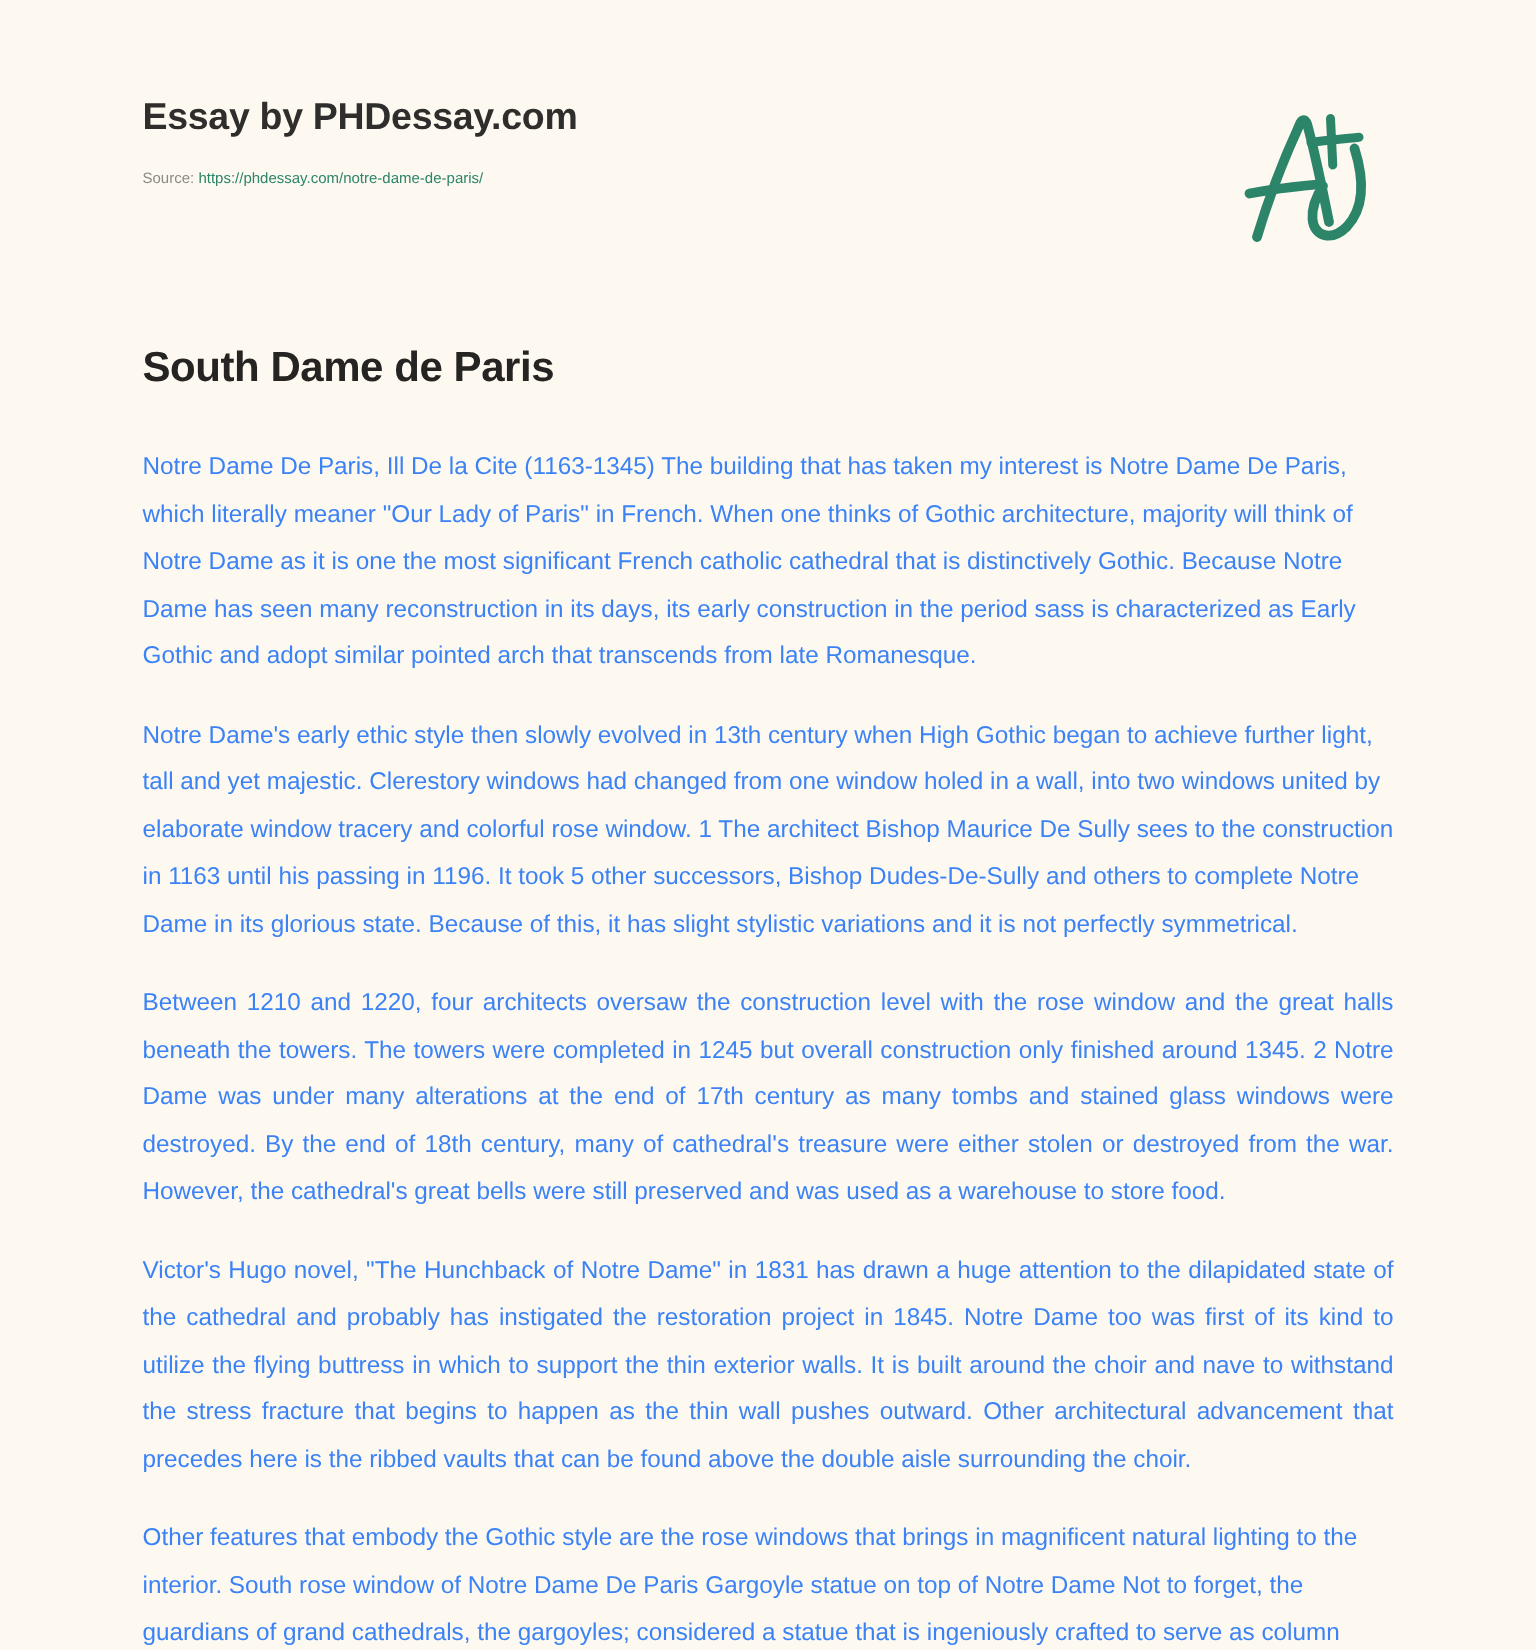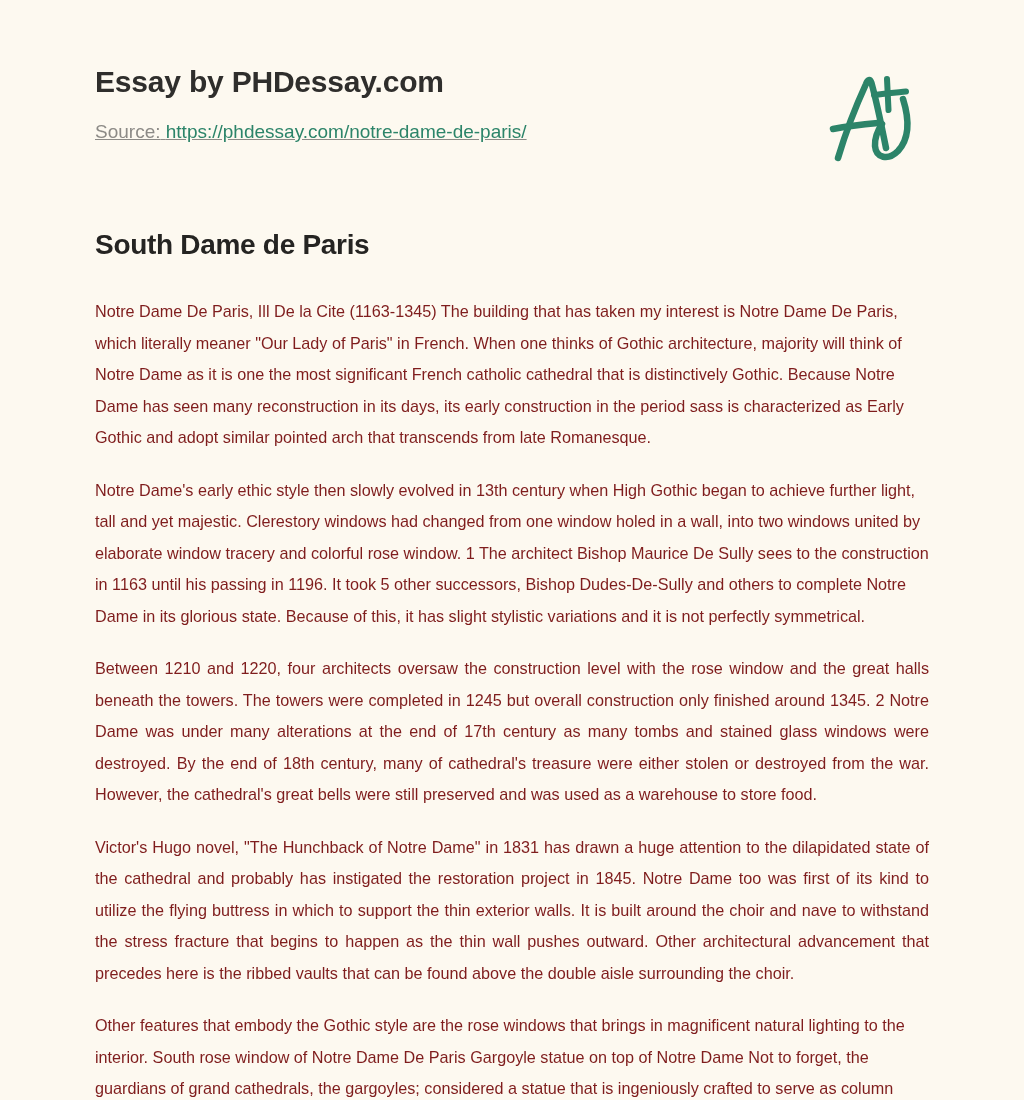--- a/index.html
+++ b/index.html
@@ -28,34 +28,33 @@
   
   .header {
     position: relative;
     padding: 62px 95px 0 95px;
     min-height: 185px;
   }
   .brand-block {
     display: block;
   }
   .brand-title {
-    font-size: 30px;
+    font-size: 25px;
     font-weight: bold;
     letter-spacing: -0.2px;
     color: #2f2e2c;
     line-height: 1.3;
     margin: 0 0 18px 0;
   }
   .source-line {
-    font-size: 19px;
+    font-size: 10px;
     line-height: 1.4;
     color: #8c8a86;
     margin: 0;
     white-space: nowrap;
-    text-decoration: underline;
   }
   .source-label {
     color: #8c8a86;
   }
   .source-url {
     color: #2c8469;
     text-decoration: none;
   }
 
   .logo {
@@ -75,21 +74,21 @@
     font-size: 28px;
     font-weight: bold;
     color: #252422;
     letter-spacing: -0.3px;
     margin: 42px 0 34px 0;
     line-height: 1.25;
   }
   .body-copy p {
     font-size: 16.2px;
     line-height: 31.5px;
-    color: #7f1d1d;
+    color: #3b82f6;
     margin: 0 0 21px 0;
     text-align: justify;
     -webkit-hyphens: none;
     hyphens: none;
   }
   .body-copy p.ragged {
     text-align: left;
   }
   .body-copy p:last-child { margin-bottom: 0; }
 </style>

